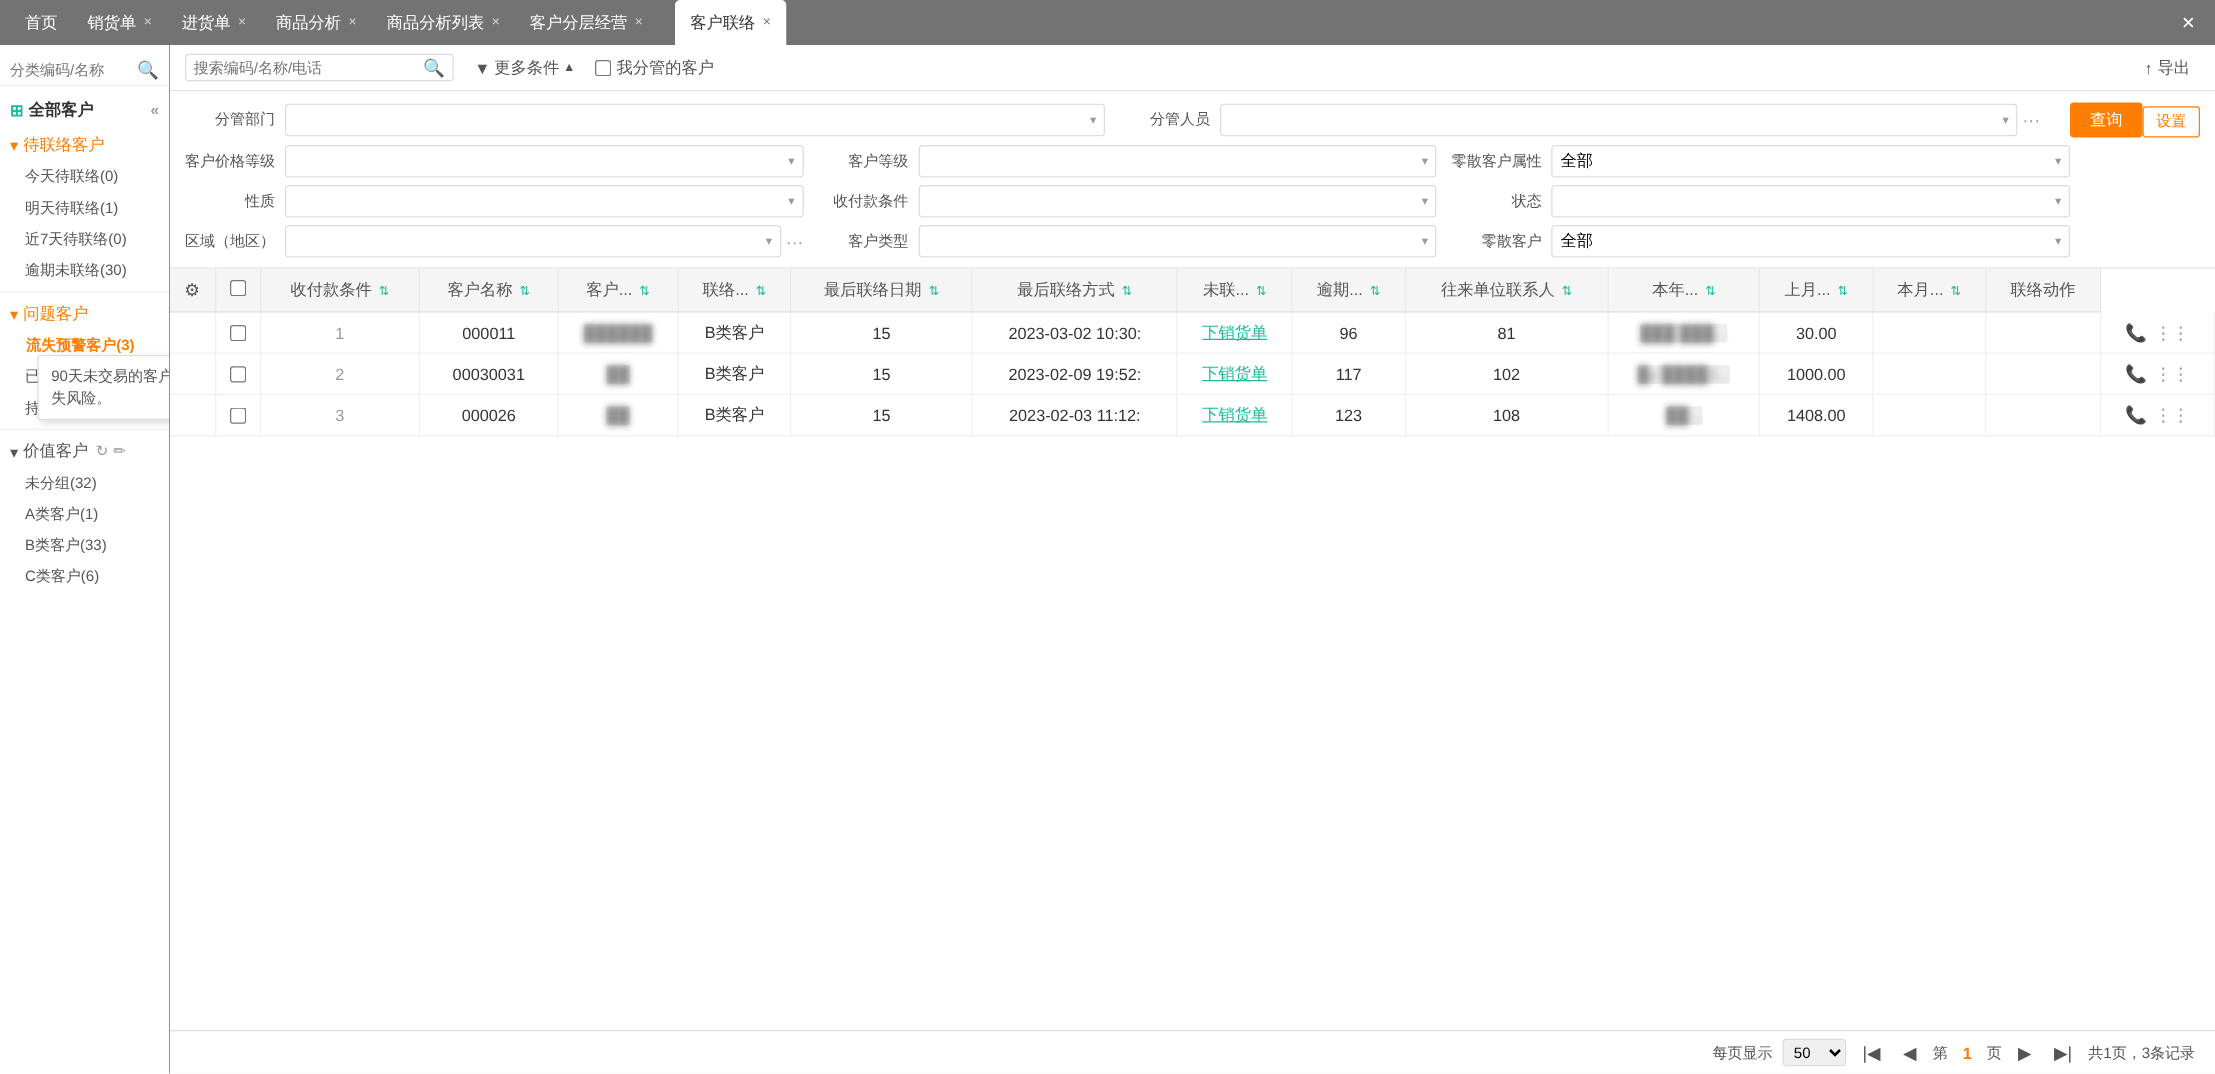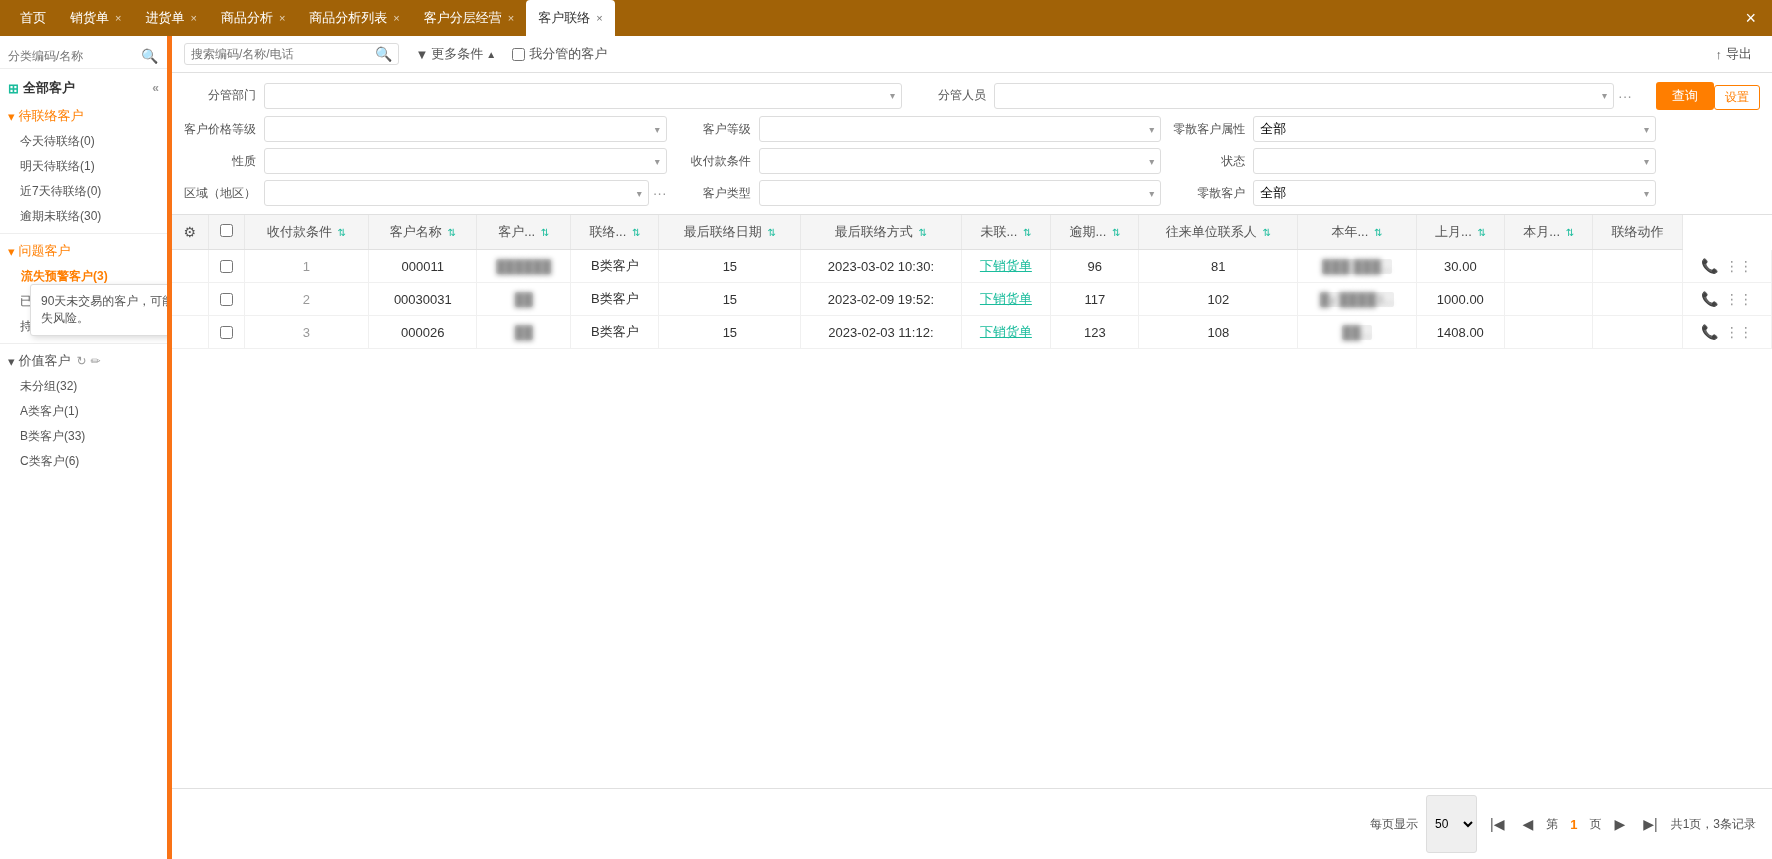--- a/index.html
+++ b/index.html
@@ -1,29 +1,29 @@
 <!DOCTYPE html>
 <html><head>
   <meta charset="utf-8">
   <style>
     * { box-sizing: border-box; margin: 0; padding: 0; font-family: 'Microsoft YaHei', Arial, sans-serif; font-size: 13px; }
     body { background: #f5f5f5; overflow: hidden; width: 1772px; height: 859px; }
 
     
-    .top-tabs { background: #a16207; display: flex; align-items: center; height: 36px; padding: 0 8px; }
+    .top-tabs { background: #737373; display: flex; align-items: center; height: 36px; padding: 0 8px; }
     .tab-item { display: flex; align-items: center; padding: 0 12px; height: 36px; color: #fff; cursor: pointer; font-size: 13px; white-space: nowrap; }
-    .tab-item.active { background: #fff; color: #333; border-radius: 4px 4px 0 0; }
+    .tab-item.active { background: #fff; color: #333; border-radius: 4px 4px 0 0; margin-left: 14px; }
     .tab-item .tab-close { margin-left: 6px; font-size: 11px; opacity: 0.7; }
     .top-close { margin-left: auto; color: #fff; cursor: pointer; font-size: 18px; padding: 4px 8px; }
 
     
     .main-layout { display: flex; height: calc(859px - 36px); }
 
     
-    .sidebar { width: 172px; background: #fff; border-right: 5px solid #f97316; overflow-y: auto; padding: 8px 0; flex-shrink: 0; }
+    .sidebar { width: 136px; background: #fff; border-right: 1px solid #f97316; overflow-y: auto; padding: 8px 0; flex-shrink: 0; }
     .sidebar-search { display: flex; align-items: center; padding: 4px 8px; border-bottom: 1px solid #eee; margin-bottom: 4px; }
     .sidebar-search input { border: none; outline: none; font-size: 12px; width: 100%; color: #666; }
     .sidebar-search-icon { color: #1abc9c; margin-left: 4px; font-size: 14px; }
 
     .sidebar-group-title { display: flex; align-items: center; padding: 6px 8px; font-weight: bold; color: #333; font-size: 13px; cursor: pointer; }
     .sidebar-group-title .grid-icon { margin-right: 4px; color: #1abc9c; }
     .sidebar-collapse { margin-left: auto; color: #999; font-size: 12px; cursor: pointer; }
 
     .sidebar-section { margin-bottom: 2px; }
     .sidebar-section-title { display: flex; align-items: center; padding: 4px 8px; color: #ff7e00; font-size: 12px; cursor: pointer; }
@@ -71,21 +71,21 @@
     .col-sort { color: #1abc9c; margin-left: 2px; font-size: 10px; }
     .link-text { color: #1abc9c; cursor: pointer; text-decoration: underline; }
     .blurred { color: transparent; text-shadow: 0 0 5px rgba(0,0,0,0.4); user-select: none; background: rgba(200,200,200,0.3); border-radius: 2px; }
     .action-icons { display: flex; gap: 6px; justify-content: center; align-items: center; }
     .action-icon { color: #999; cursor: pointer; font-size: 14px; }
     .settings-col-icon { color: #555; cursor: pointer; font-size: 14px; }
 
     
     .pagination { background: #fff; border-top: 1px solid #e0e0e0; padding: 6px 16px; display: flex; align-items: center; justify-content: flex-end; gap: 8px; flex-shrink: 0; }
     .pagination-text { color: #555; font-size: 12px; }
-    .page-size-select { border: 1px solid #ddd; border-radius: 3px; padding: 20px 4px; font-size: 12px; outline: none; }
+    .page-size-select { border: 1px solid #ddd; border-radius: 3px; padding: 2px 4px; font-size: 12px; outline: none; }
     .page-nav-btn { color: #555; cursor: pointer; padding: 2px 5px; font-size: 14px; border: none; background: none; }
     .page-num { color: #ff7e00; font-weight: bold; padding: 0 4px; }
 
     
     .table-wrap::-webkit-scrollbar { height: 8px; width: 8px; }
     .table-wrap::-webkit-scrollbar-track { background: #f1f1f1; }
     .table-wrap::-webkit-scrollbar-thumb { background: #ccc; border-radius: 4px; }
 
     .checkbox-cell { display: flex; align-items: center; justify-content: center; }
     input[type=checkbox] { cursor: pointer; }

